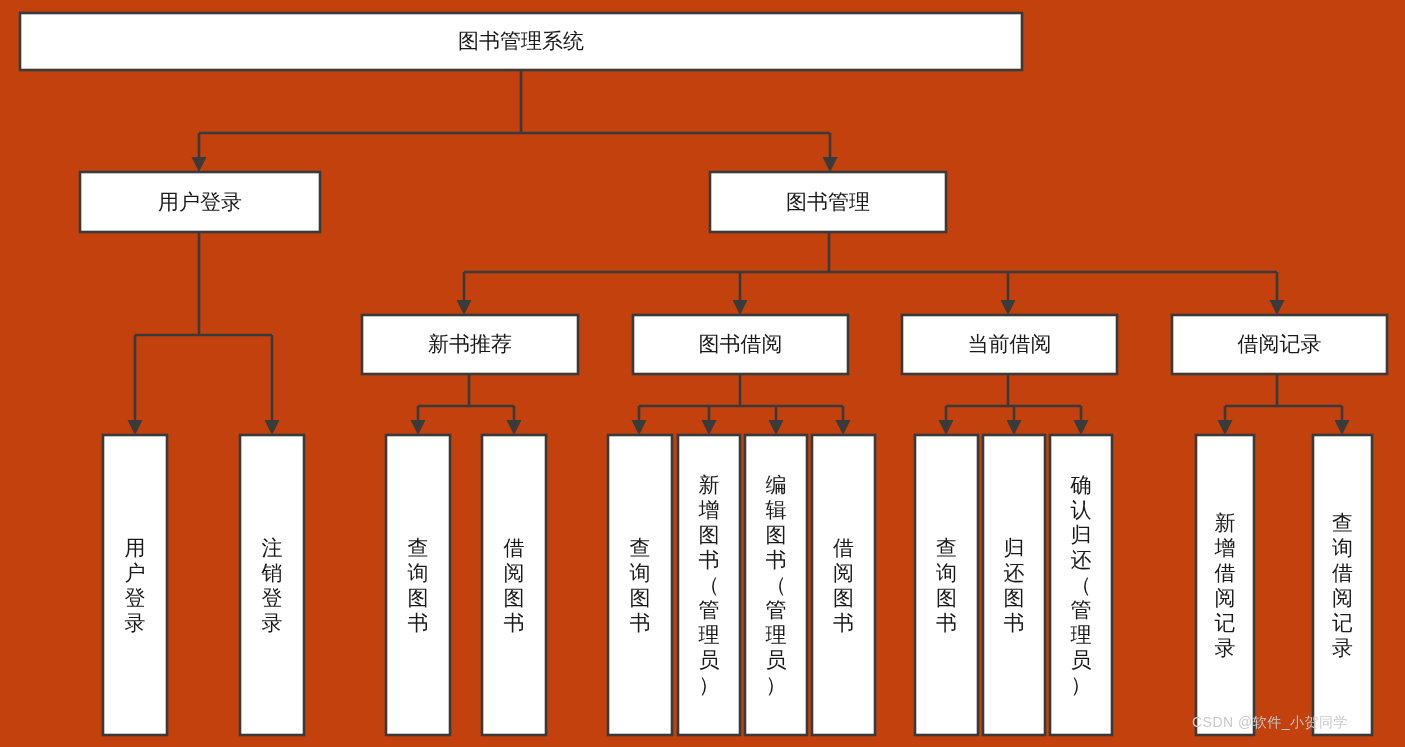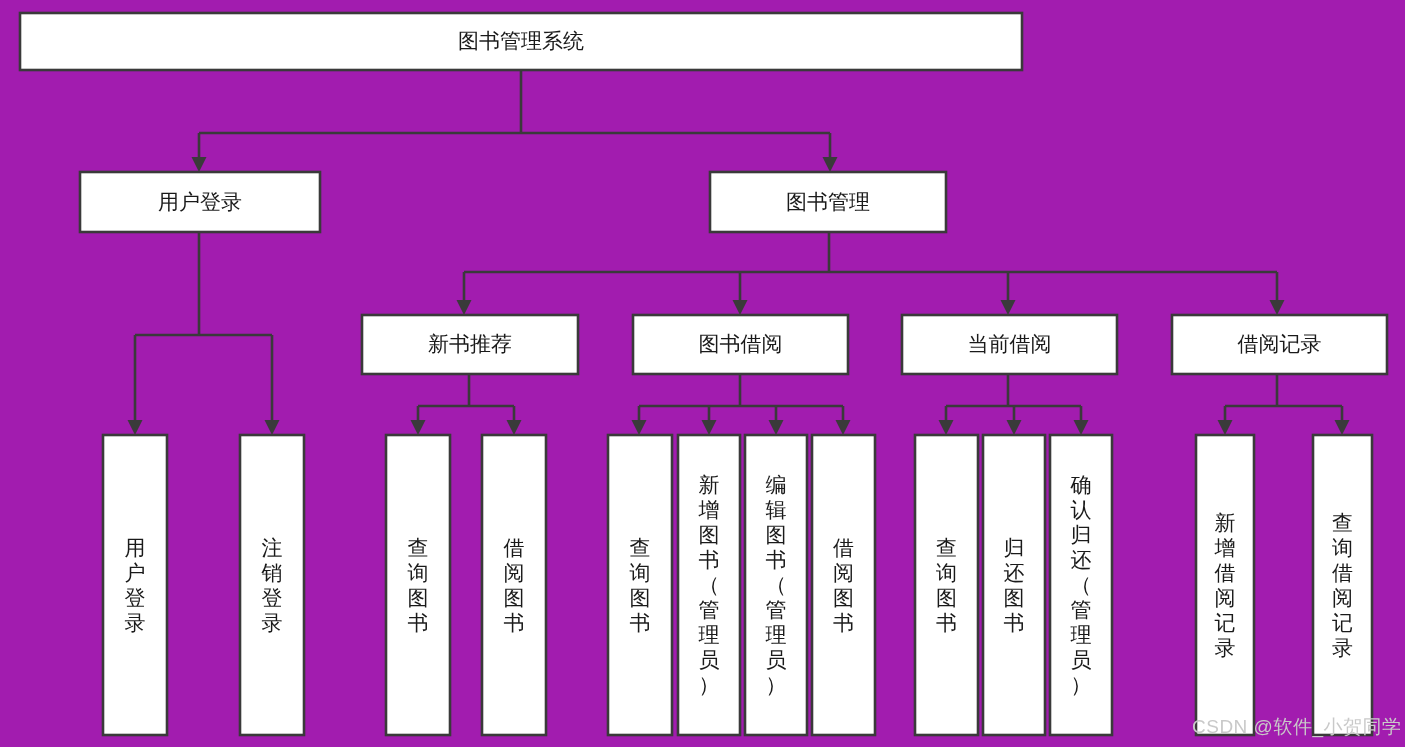--- a/index.html
+++ b/index.html
@@ -11,21 +11,21 @@
     width: 1405px;
     height: 747px;
     font-family: "Liberation Sans", "DejaVu Sans", sans-serif;
     overflow: hidden;
     position: relative;
   }
   #diagram-root {
     position: relative;
     width: 1405px;
     height: 747px;
-    background: #a21caf;
+    background: #c2410c;
   }
   svg.diagram-canvas {
     position: absolute;
     top: 0;
     left: 0;
     width: 1405px;
     height: 747px;
   }
   .node-box {
     fill: #ffffff;
@@ -51,21 +51,21 @@
   }
   .node-label-v {
     font-family: "Liberation Sans", "DejaVu Sans", sans-serif;
     font-size: 21px;
     fill: #1a1a1a;
     text-anchor: middle;
   }
   .watermark-text {
     position: absolute;
     font-family: "Liberation Sans", "DejaVu Sans", sans-serif;
-    font-size: 19px;
+    font-size: 14px;
     color: #c9c9c9;
     white-space: nowrap;
     letter-spacing: 0.5px;
   }
 </style>
 </head>
 <body>
 
 <div id="diagram-root">
 

